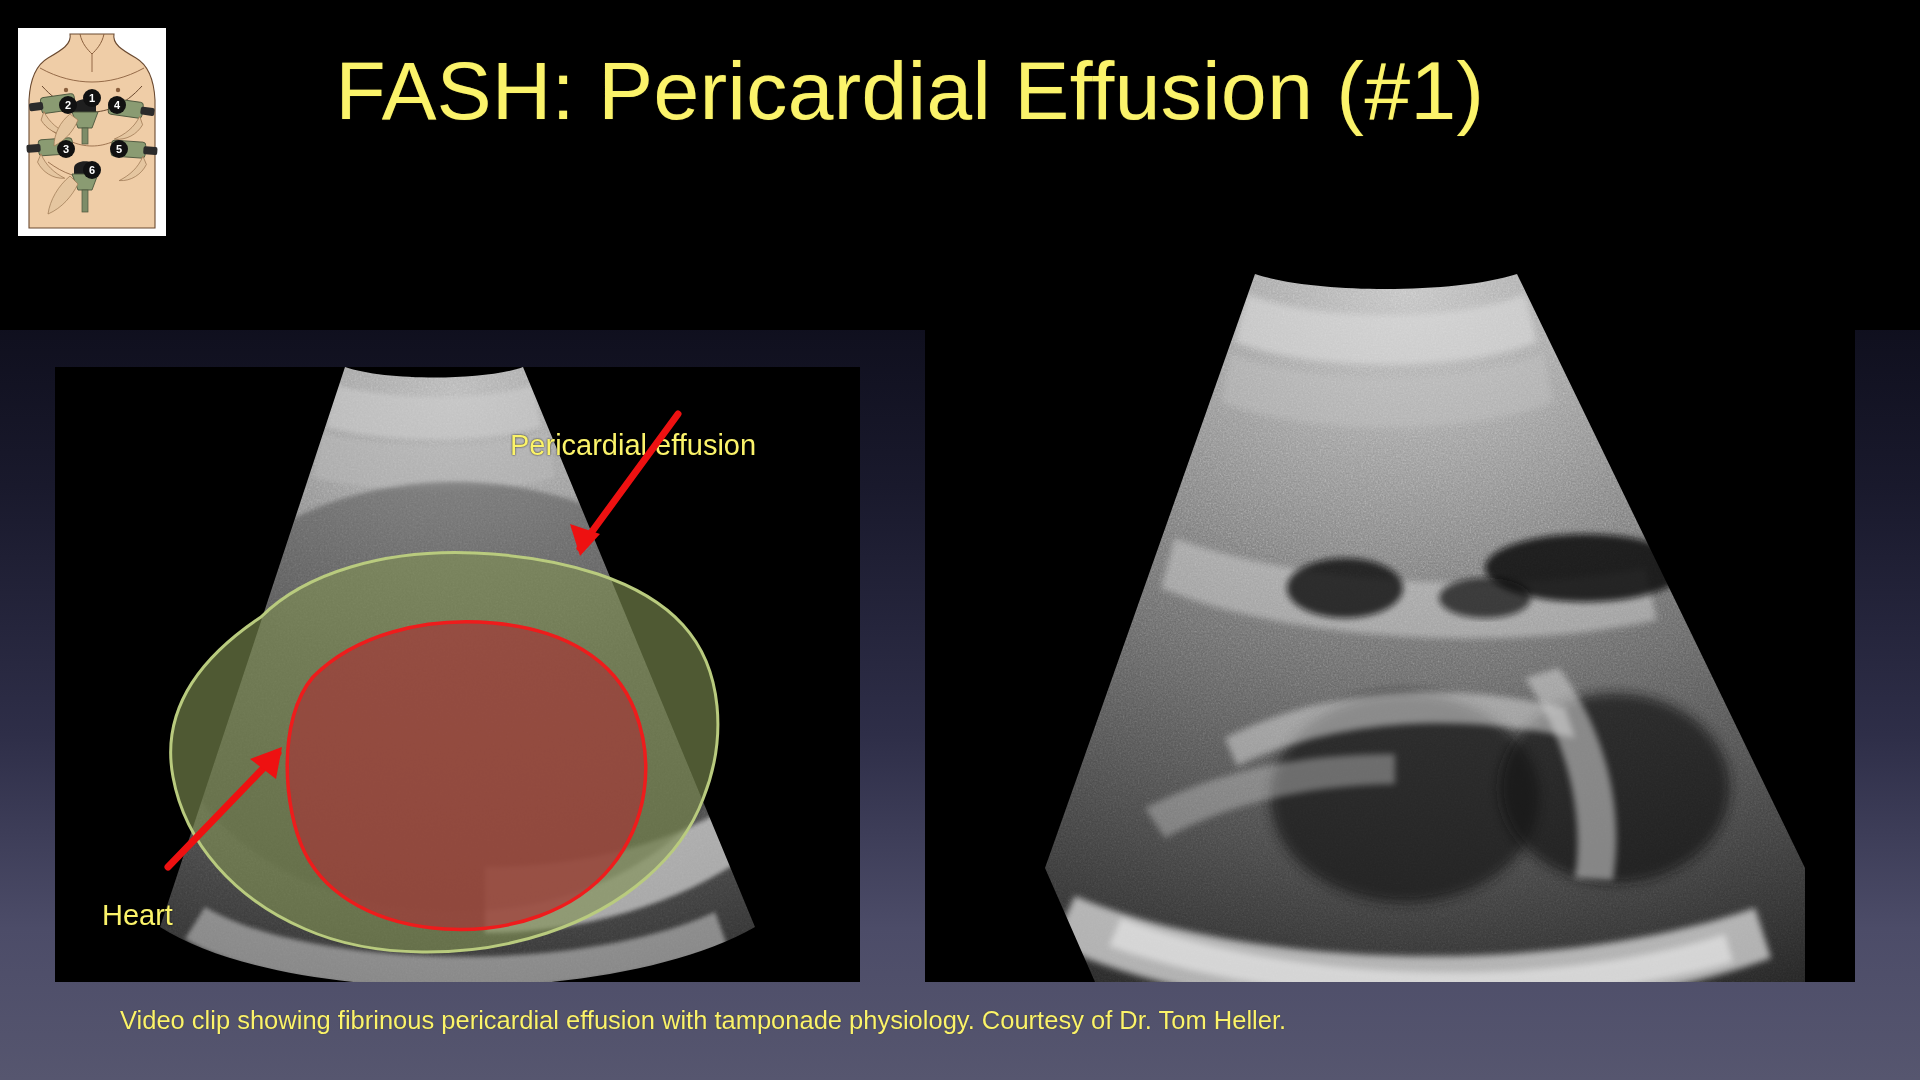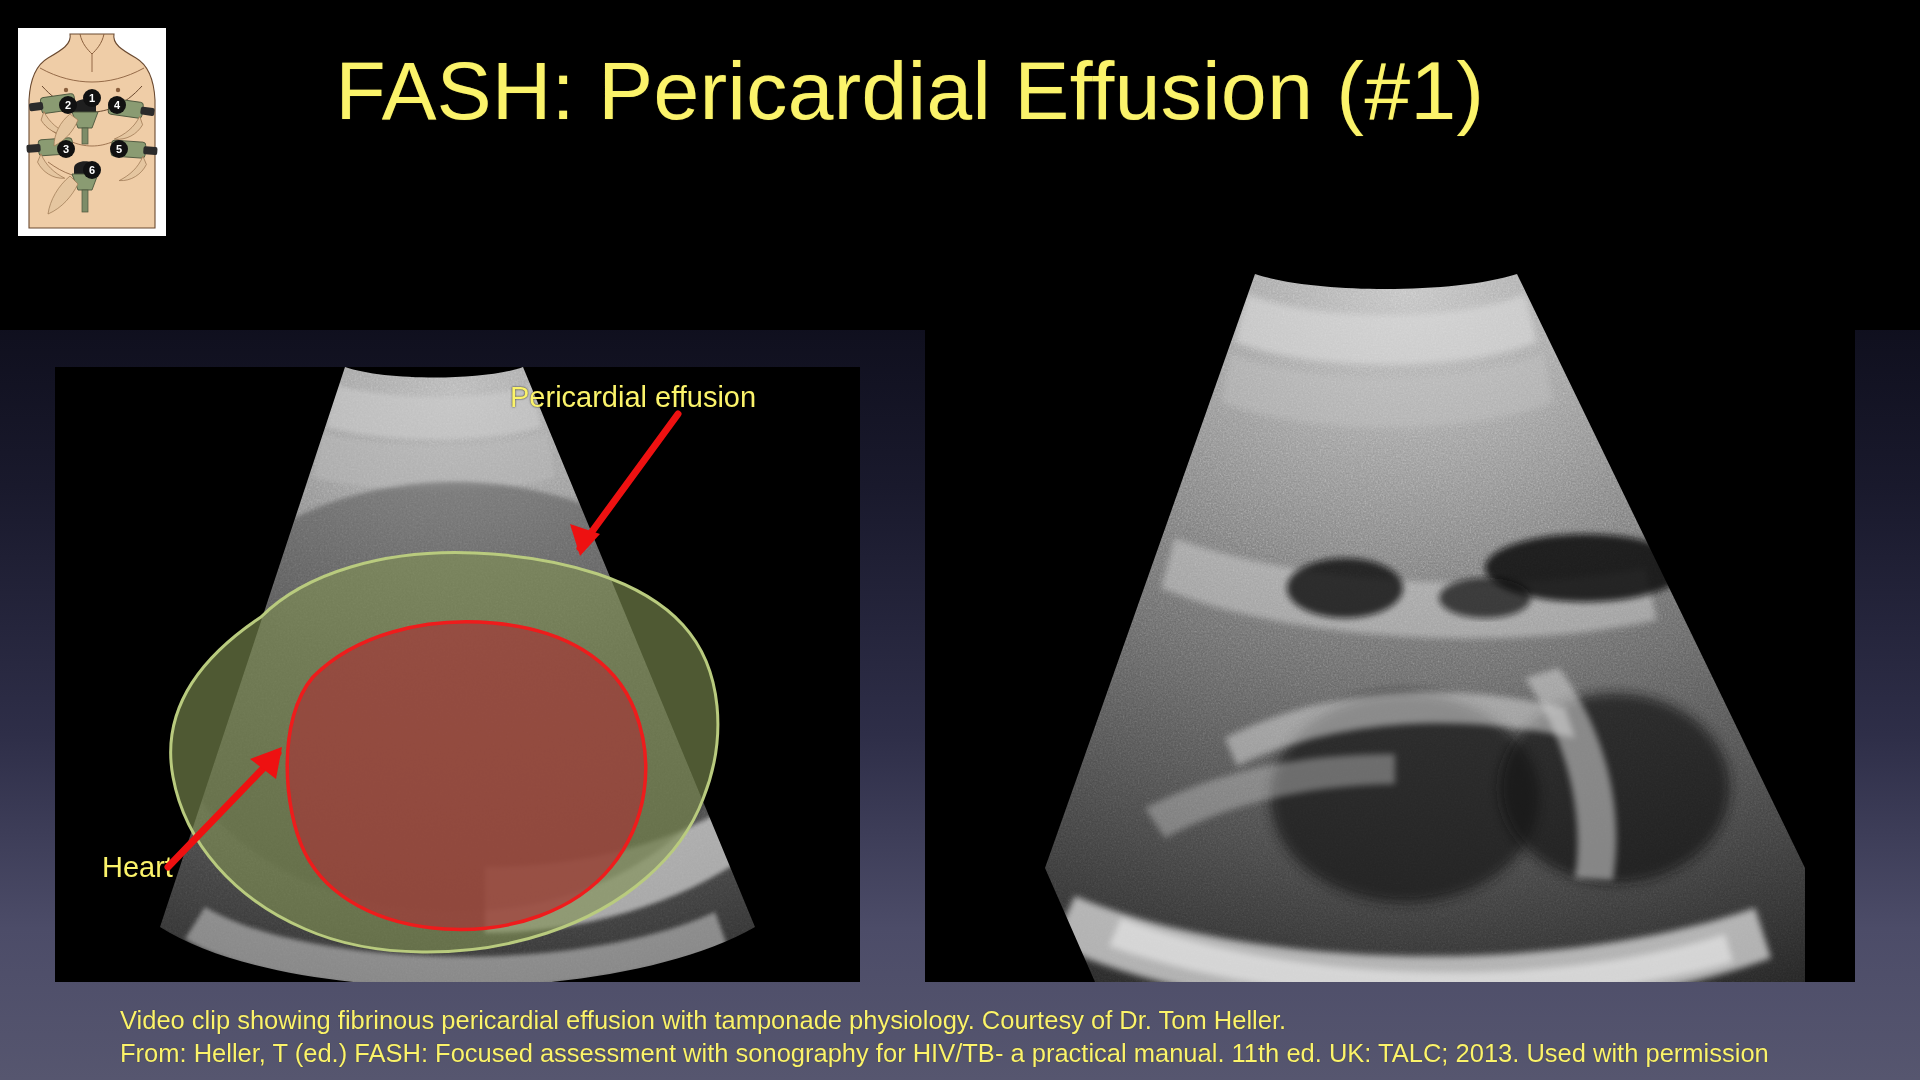--- a/index.html
+++ b/index.html
@@ -86,20 +86,21 @@
 
   
   .anno-label {
     position: absolute;
     color: #fbf36a;
     font-size: 29px;
     font-weight: 400;
     white-space: nowrap;
     line-height: 1;
     text-shadow: 0 0 2px rgba(0,0,0,.9);
+    margin-top: 48px;
   }
   #label-effusion { left: 510px; top: 383px; }
   #label-heart    { left: 102px; top: 853px; }
 
   .anno-arrow {
     position: absolute;
     overflow: visible;
     pointer-events: none;
   }
   #arrow-effusion { left: 520px; top: 408px; width: 200px; height: 160px; }
@@ -334,16 +335,15 @@
   </svg>
 
   <div id="label-heart" class="anno-label">Heart</div>
   <svg id="arrow-heart" class="anno-arrow" viewBox="0 0 200 140">
     <line x1="148" y1="8" x2="38" y2="122" stroke="#ee1111" stroke-width="7" stroke-linecap="round"></line>
     <polygon points="152,2 120,14 146,34" fill="#ee1111"></polygon>
   </svg>
 
   <div id="caption">
     <span class="cap-line">Video clip showing fibrinous pericardial effusion with tamponade physiology. Courtesy of Dr. Tom Heller.</span>
-    <span class="cap-line">From: Heller, T (ed.) FASH: Focused assessment with sonography for HIV/TB- a practical manual. 11th ed. UK: TALC; 2013. Used with permission</span>
   </div>
 
 </div>
 
 </body></html>

